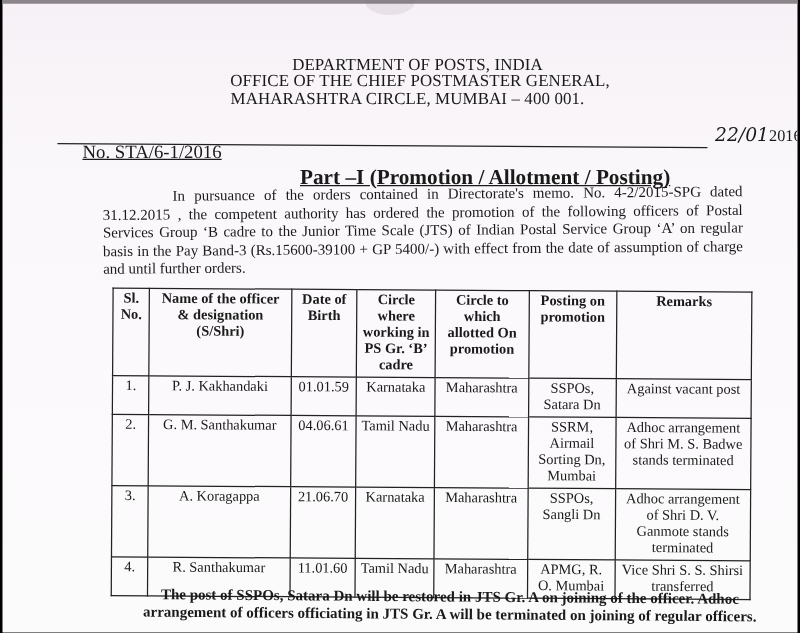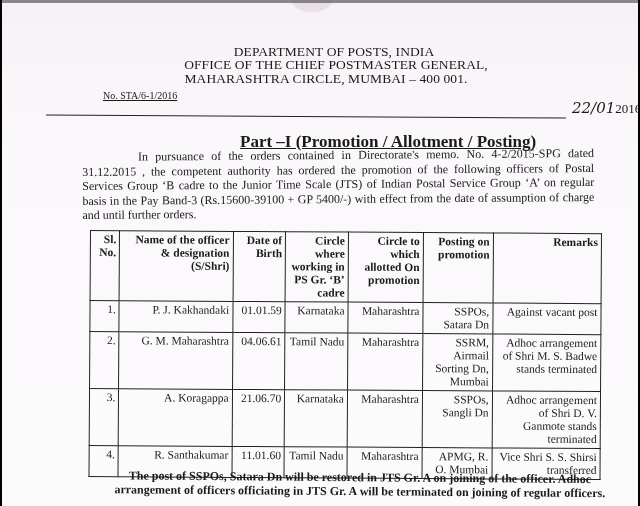--- a/index.html
+++ b/index.html
@@ -20,40 +20,40 @@
     }
     .hdr { position: absolute; left: 0; width: 636px; text-align: center; font-size: 13.5px; letter-spacing: 0.1px; }
     .hdr.l1 { top: 44px; left: 14px; }
     .hdr.l2 { top: 57px; left: 16px; }
     .hdr.l3 { top: 71px; left: 6px; }
     .refline {
       position: absolute; left: 44px; top: 100px; width: 520px; height: 16px;
       border-bottom: 1px solid #222; transform: rotate(0.35deg);
       font-size: 12.5px;
     }
-    .ref-no { position: absolute; left: 64px; top: 90px; font-size: 10px; text-decoration: underline; margin-left: 37px; }
+    .ref-no { position: absolute; left: 64px; top: 114px; font-size: 15px; text-decoration: underline; }
     .dated { position: absolute; left: 297px; top: 101px; font-size: 12.5px; }
     .date-val { position: absolute; left: 570px; top: 99px; font-size: 13px; }
     .date-val .hand { font-family: "DejaVu Serif", serif; font-style: italic; font-size: 15px; }
     .part-title {
       position: absolute; left: 238px; top: 132px; font-size: 17px; font-weight: bold;
       text-decoration: underline;
     }
     .para {
       position: absolute; left: 80px; top: 150px; width: 512px; font-size: 12px; line-height: 14.6px;
       text-align: justify; transform: rotate(-0.45deg); transform-origin: left top;
     }
     .para .indent { display: inline-block; width: 56px; }
     table.promo {
       position: absolute; left: 88px; top: 230px; width: 512px;
       border-collapse: collapse; font-size: 11.5px; line-height: 13px;
       transform: rotate(0.35deg); transform-origin: left top;
     }
     table.promo th, table.promo td {
-      border: 1px solid #222; padding: 2px 3px; vertical-align: top; text-align: right;
+      border: 1px solid #222; padding: 2px 3px; vertical-align: top; text-align: center;
     }
     table.promo th { font-weight: bold; height: 52px; }
     .c0 { width: 22px; }
     .c1 { width: 105px; }
     .c2 { width: 45px; }
     .c3 { width: 55px; }
     .c4 { width: 67px; }
     .c5 { width: 62px; }
     .c6 { width: 100px; font-family: Liberation Serif, serif; }
     .note {
@@ -99,21 +99,21 @@
         <td>1.</td>
         <td>P. J. Kakhandaki</td>
         <td>01.01.59</td>
         <td>Karnataka</td>
         <td>Maharashtra</td>
         <td>SSPOs, Satara Dn</td>
         <td>Against vacant post</td>
       </tr>
       <tr>
         <td>2.</td>
-        <td>G. M. Maharashtra</td>
+        <td>G. M. Santhakumar</td>
         <td>04.06.61</td>
         <td>Tamil Nadu</td>
         <td>Maharashtra</td>
         <td>SSRM, Airmail Sorting Dn, Mumbai</td>
         <td>Adhoc arrangement of Shri M. S. Badwe stands terminated</td>
       </tr>
       <tr>
         <td>3.</td>
         <td>A. Koragappa</td>
         <td>21.06.70</td>

